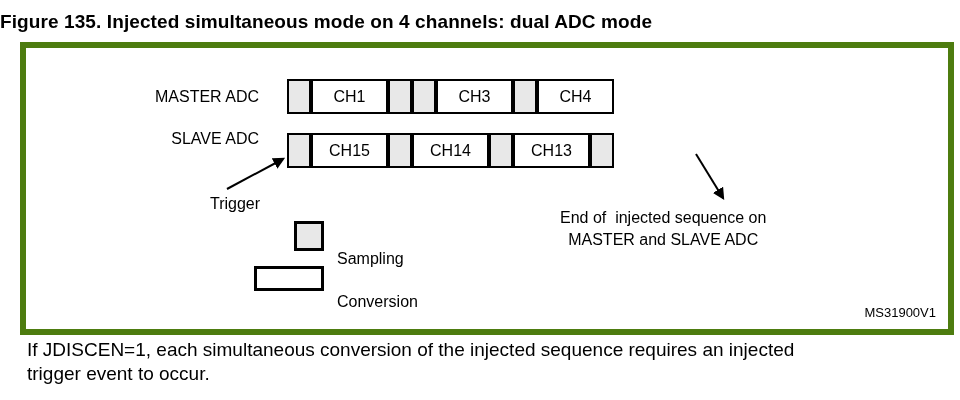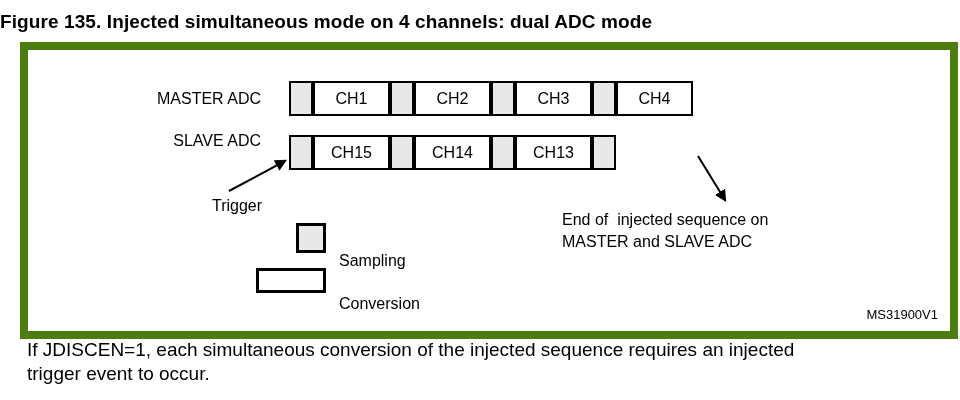--- a/index.html
+++ b/index.html
@@ -25,21 +25,21 @@
     font-size: 19px;
     font-weight: bold;
     letter-spacing: 0.1px;
   }
   .fig-frame {
     position: absolute;
     left: 20px;
     top: 42px;
     width: 922px;
     height: 281px;
-    border: 8px solid #4d7c0f;
+    border: 6px solid #4d7c0f;
     background: #ffffff;
   }
   .row-label {
     position: absolute;
     left: 0;
     width: 233px;
     height: 35px;
     line-height: 35px;
     text-align: right;
     font-size: 16px;
@@ -110,21 +110,21 @@
   }
   .lbl-sampling   { top: 173px; height: 30px; line-height: 30px; }
   .lbl-conversion { top: 218px; height: 25px; line-height: 25px; }
   .end-note {
     position: absolute;
     left: 534px;
     top: 159px;
     font-size: 16px;
     line-height: 22px;
   }
-  .end-note div { white-space: pre; }
+  .end-note div { white-space: pre; text-align: center; }
   .fig-code {
     position: absolute;
     right: 12px;
     top: 257px;
     font-size: 13px;
   }
   .caption {
     position: absolute;
     left: 27px;
     top: 338px;
@@ -141,21 +141,20 @@
 
   <div class="fig-frame">
 
     <div class="row-label lbl-master">MASTER ADC</div>
     <div class="row-label lbl-slave">SLAVE ADC</div>
 
     <div class="adc-row row-master">
       <div class="cell sampling"></div>
       <div class="cell conversion">CH1</div>
       <div class="cell sampling"></div>
-      <div class="cell conversion">CH2</div>
       <div class="cell sampling"></div>
       <div class="cell conversion">CH3</div>
       <div class="cell sampling"></div>
       <div class="cell conversion">CH4</div>
     </div>
 
     <div class="adc-row row-slave">
       <div class="cell sampling"></div>
       <div class="cell conversion">CH15</div>
       <div class="cell sampling"></div>

